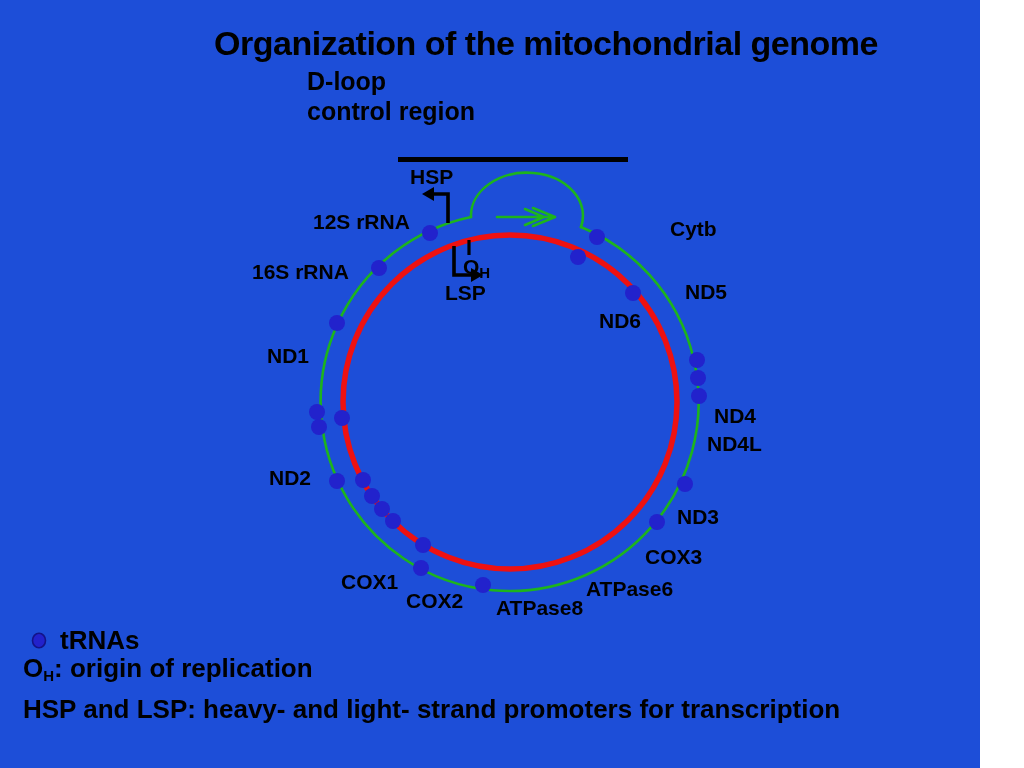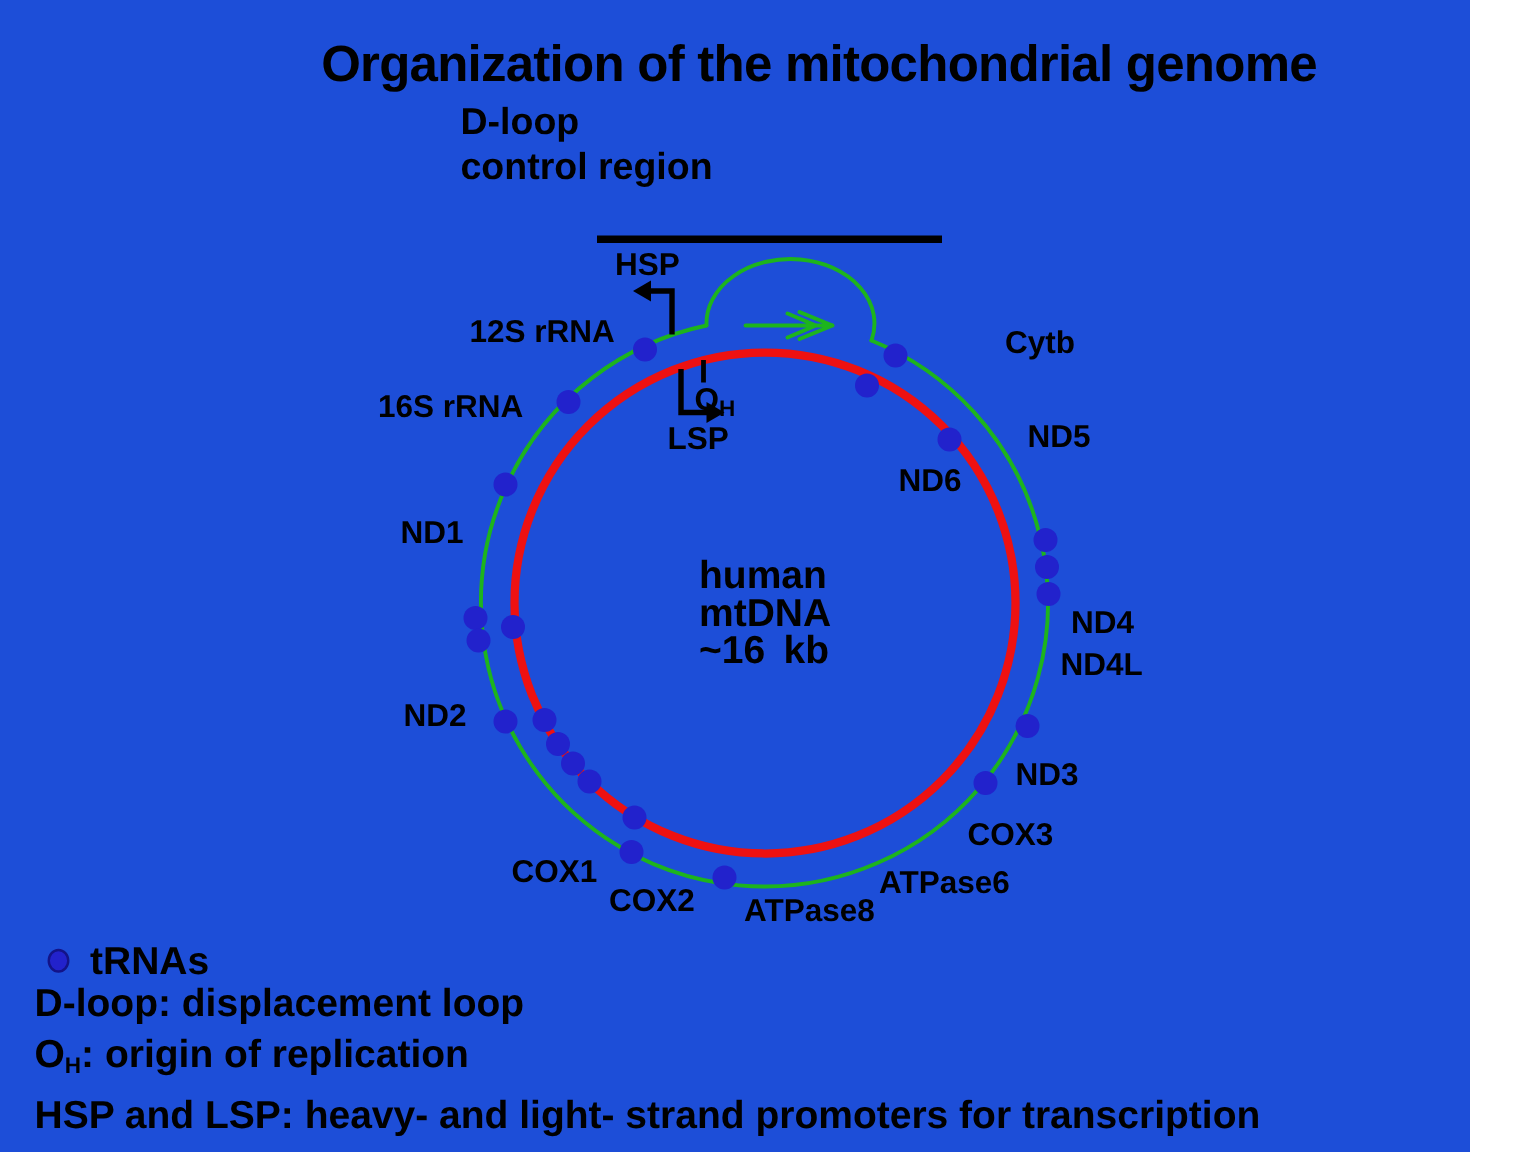--- a/index.html
+++ b/index.html
@@ -167,32 +167,26 @@
       <div class="gene-label" style="left: 714px; top: 404px;">ND4</div>
       <div class="gene-label" style="left: 685px; top: 280px;">ND5</div>
       <div class="gene-label" style="left: 599px; top: 309px;">ND6</div>
       <div class="gene-label" style="left: 670px; top: 217px;">Cytb</div>
     </div>
 
   <div class="promoter-label" style="left:410px; top:165px;">HSP</div>
   <div class="promoter-label" style="left:445px; top:281px;">LSP</div>
   <div class="origin-label"><span>O</span><sub>H</sub></div>
 
-  <div class="center-label">
-    <div>human</div>
-    <div>mtDNA</div>
-    <div>~16 kb</div>
-  </div>
 
   <div class="legend">
     <svg width="18" height="19">
       <ellipse cx="9" cy="9.5" rx="6.5" ry="7.2" stroke-width="1.6" fill="#2222cc" stroke="#131388"></ellipse>
     </svg>
     <span>tRNAs</span>
   </div>
 
   <div class="footnotes">
-    <div class="footnote">D-loop: displacement loop</div>
     <div class="footnote"><span>O</span><sub>H</sub><span>: origin of replication</span></div>
     <div class="footnote">HSP and LSP: heavy- and light- strand promoters for transcription</div>
   </div>
 
 </div>
 
 </body></html>

